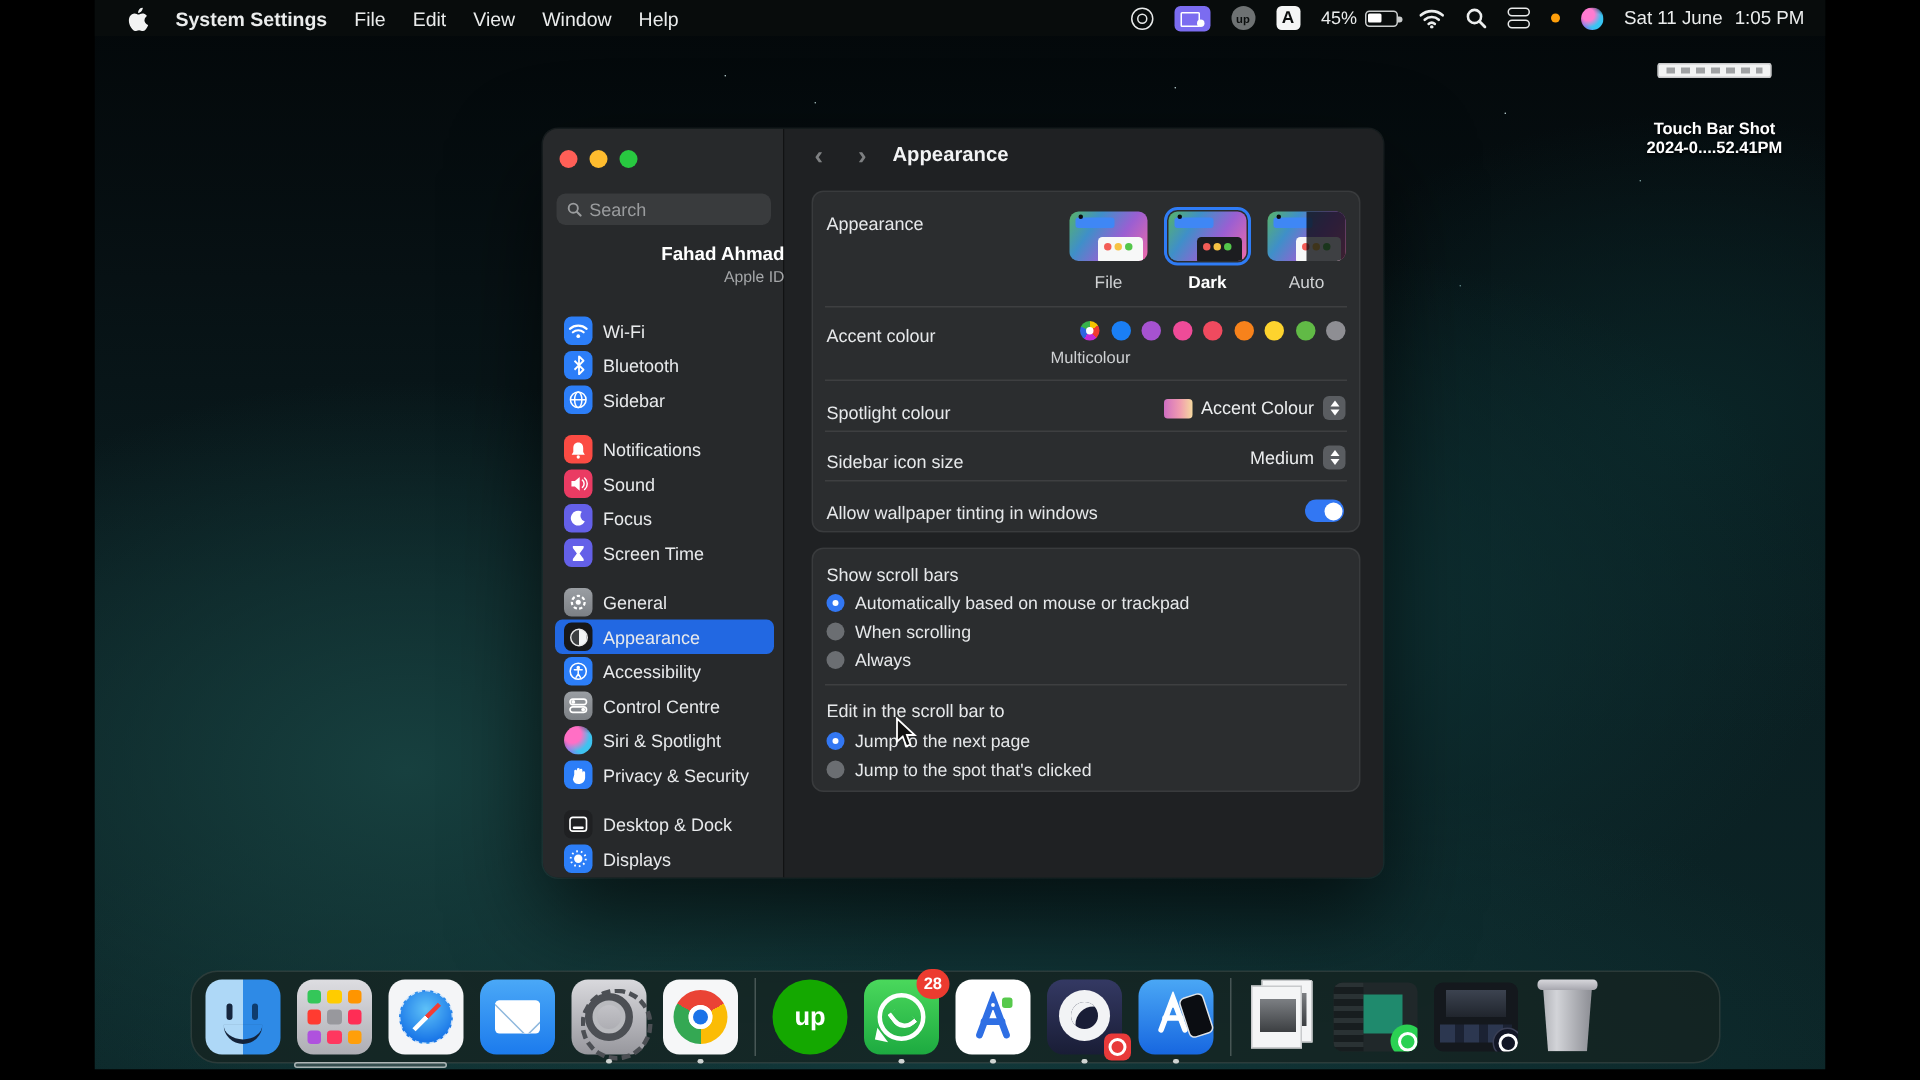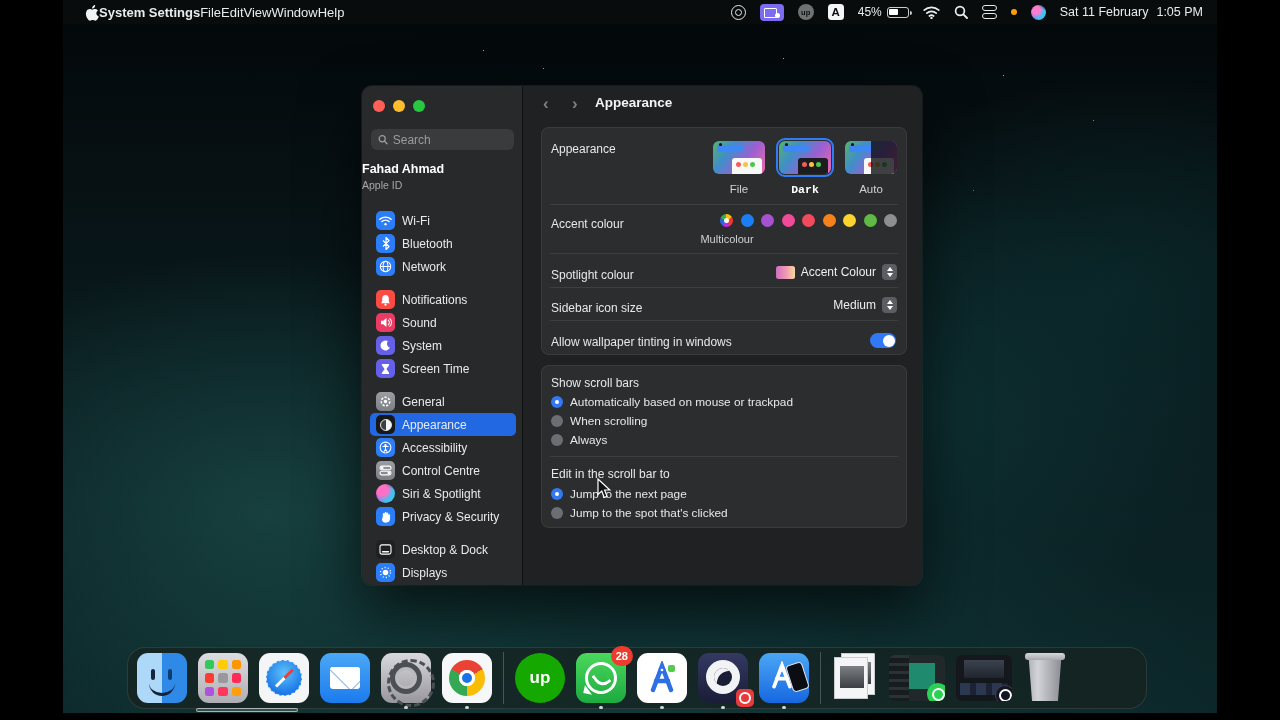--- a/index.html
+++ b/index.html
@@ -17,21 +17,21 @@
       linear-gradient(180deg, #030709 0%, #071114 26%, #0a1d20 55%, #0c2628 100%);
   }
   .stars { position:absolute; left:420px; top:50px; width:1px; height:1px; background:#cfe8e8; border-radius:50%;
     box-shadow: 60px 18px 0 #bcd8d8, 170px 40px 0 #a8c8c8, 300px 8px 0 #cfe8e8, 420px 55px 0 #9fc0c0,
       520px 25px 0 #cfe8e8, 610px 70px 0 #8fb5b5, 200px 95px 0 #7ea6a6, 380px 120px 0 #9fc0c0,
       -120px 60px 0 #8fb5b5, -40px 110px 0 #7ea6a6, 490px 140px 0 #6d9898; }
 
   
   .menubar { position:absolute; left:0; top:0; width:100%; height:24px;
     background:rgba(8,13,13,0.94); display:flex; align-items:center; color:#eaecec; font-size:13px; z-index:50; }
-  .mb-left { display:flex; align-items:center; padding-left:22px; }
+  .mb-left { display:flex; align-items:center; gap:18px; padding-left:22px; }
   .apple { width:14px; height:15px; position:relative; display:inline-block; }
   .menu-app { font-weight:bold; }
   .mb-item { cursor:default; }
   .mb-right { margin-left:auto; display:flex; align-items:center; gap:14px; padding-right:14px; }
   .mb-clock { display:flex; gap:8px; font-size:12.5px; }
   .mi { display:flex; align-items:center; }
   .obs-mi { width:15px; height:15px; border:1.6px solid #e8eaea; border-radius:50%; position:relative; }
   .obs-mi::after{ content:""; position:absolute; left:3px; top:3px; width:5px; height:5px; border:1.4px solid #e8eaea; border-radius:50%; }
   .share-mi { width:24px; height:17px; background:#7b6cf0; border-radius:4px; position:relative; }
   .share-mi::before { content:""; position:absolute; left:4px; top:4px; width:11px; height:8px; border:1.3px solid #fff; border-radius:1px; }
@@ -67,21 +67,21 @@
     background:#202224; box-shadow:0 25px 60px rgba(0,0,0,.65), 0 0 0 1px rgba(255,255,255,.08);
     overflow:hidden; z-index:20; display:flex; }
   .sidebar { width:161px; background:#27292b; border-right:1px solid rgba(0,0,0,.55); position:relative; flex:0 0 auto; }
   .lights { position:absolute; left:11px; top:14px; display:flex; gap:8px; }
   .light { width:12px; height:12px; border-radius:50%; }
   .l-red{ background:#ff5f57; } .l-yel{ background:#febc2e; } .l-grn{ background:#28c840; }
   .search-box { position:absolute; left:9px; top:43px; width:143px; height:21px; background:#393b3d;
     border-radius:6px; display:flex; align-items:center; gap:5px; padding:0 7px; color:#9a9c9e; }
   .search-box input { background:transparent; border:0; outline:0; color:#cfd1d3; font-size:12px; width:100%; }
   .search-box input::placeholder { color:#9a9c9e; }
-  .user-block { position:absolute; left:0; top:76px; width:161px; text-align:left; color:#fff; }
+  .user-block { position:absolute; left:0; top:76px; width:161px; text-align:right; color:#fff; }
   .user-name { font-size:12.5px; font-weight:bold; }
   .user-sub { font-size:10.5px; color:#a5a7a9; margin-top:3px; }
   .side-list { position:absolute; left:8px; top:123px; width:146px; }
   .srow { display:flex; align-items:center; gap:7px; height:23px; padding:0 6px; border-radius:5px;
     color:#e8eaec; font-size:12px; }
   .srow.sel { background:#2268e2; }
   .sgap { height:10px; }
   .ic { width:19px; height:19px; border-radius:5px; display:flex; align-items:center; justify-content:center; flex:0 0 auto; }
   .ic-blue{ background:#2c7ef8; } .ic-red{ background:#fb4b43; } .ic-pink{ background:#ea3b63; }
   .ic-indigo{ background:#6460e8; } .ic-gray{ background:linear-gradient(#9a9ea3,#7c8085); }
@@ -106,21 +106,21 @@
   .thumb .tb { position:absolute; left:4px; top:4px; width:26px; height:7px; background:#3f87f5; border-radius:2px; }
   .thumb .tb::before{ content:""; position:absolute; left:1.5px; top:-2px; width:3px; height:3px; background:#0c0c0e; border-radius:50%; }
   .thumb .win { position:absolute; right:3px; bottom:-2px; width:30px; height:18px; background:#f7f8f8; border-radius:3px; }
   .thumb .win i { position:absolute; top:4px; width:5px; height:5px; border-radius:50%; }
   .thumb .win i:nth-child(1){ left:4px; background:#f35d57; } .thumb .win i:nth-child(2){ left:11px; background:#f6c244; }
   .thumb .win i:nth-child(3){ left:18px; background:#53c64a; }
   .thumb.dark-t .win { background:#1c1d20; }
   .thumb.auto-t::after { content:""; position:absolute; right:0; top:0; width:50%; height:100%; background:rgba(10,12,16,.78); }
   .thumb-sel { outline:2.5px solid #2f7cf6; outline-offset:1px; }
   .thumb-label { position:absolute; font-size:11.5px; color:#cfd1d3; text-align:center; width:52px; }
-  .thumb-label.sel { color:#fff; font-weight:bold;font-family:Liberation Mono, monospace; }
+  .thumb-label.sel { color:#fff; font-weight:bold; }
 
   .acc-dots { position:absolute; display:flex; gap:7.5px; }
   .acc-dot { width:13px; height:13px; border-radius:50%; position:relative; }
   .acc-dot.multi { background:conic-gradient(#f5c400 0 16%, #f03a30 16% 38%, #c32ad8 38% 60%, #2f64e0 60% 82%, #37b24a 82% 100%); }
   .acc-dot.multi::after { content:""; position:absolute; left:4px; top:4px; width:5px; height:5px; background:#fff; border-radius:50%; }
   .acc-sel-label { position:absolute; font-size:11px; color:#cfd1d3; }
 
   .popup { position:absolute; display:flex; align-items:center; gap:6px; }
   .hl-swatch { width:19px; height:13px; border-radius:2.5px;
      background:linear-gradient(90deg,#cf6ec2 0%, #f09bb0 55%, #f6d99f 100%); }
@@ -288,26 +288,33 @@
               <line x1="9.4" y1="9.4" x2="13" y2="13" stroke="#eceeee" stroke-width="1.9" stroke-linecap="round"></line>
             </svg>
         </span>
         <span class="mi cc-mi">
             <i></i>
             <i></i>
           </span>
         <span class="mi rec-dot"></span>
         <span class="mi siri-mi"></span>
         <span class="mb-clock">
-          <span>Sat 11 February</span>
+          <span>Sat 11 June</span>
           <span>1:05 PM</span>
         </span>
       </div>
     </div>
 
+    <div class="dt-icon" style="left:1020px; top:42px; width:120px;">
+      <div class="touchbar-art"></div>
+      <div class="dt-label">
+        <div>Touch Bar Shot</div>
+        <div>2024-0....52.41PM</div>
+      </div>
+    </div>
 
     <div class="window">
 
       <div class="sidebar">
         <div class="lights">
           <span class="light l-red"></span>
           <span class="light l-yel"></span>
           <span class="light l-grn"></span>
         </div>
         <div class="search-box">
@@ -345,21 +352,21 @@
           <div class="srow">
             <span class="ic ic-blue">
                 <svg width="13" height="13" viewBox="0 0 14 14">
                   <g fill="none" stroke="#fff" stroke-width="1.1">
                     <circle cx="7" cy="7" r="5.6"></circle>
                     <ellipse cx="7" cy="7" rx="2.6" ry="5.6"></ellipse>
                     <line x1="1.4" y1="7" x2="12.6" y2="7"></line>
                   </g>
                 </svg>
               </span>
-            <span>Network</span>
+            <span>Sidebar</span>
           </div>
           <div class="sgap"></div>
           <div class="srow">
             <span class="ic ic-red">
                 <svg width="11" height="12" viewBox="0 0 12 13">
                   <path d="M6 1 C3.6 1 2.4 2.8 2.4 5 L2.4 8 L1.2 10 L10.8 10 L9.6 8 L9.6 5 C9.6 2.8 8.4 1 6 1 Z" fill="#fff"></path>
                   <circle cx="6" cy="11.6" r="1.2" fill="#fff"></circle>
                 </svg>
               </span>
             <span>Notifications</span>
@@ -372,21 +379,21 @@
                 </svg>
               </span>
             <span>Sound</span>
           </div>
           <div class="srow">
             <span class="ic ic-indigo">
                 <svg width="11" height="11" viewBox="0 0 12 12">
                   <path d="M8.6 1.2 A5.4 5.4 0 1 0 10.8 8.4 A4.6 4.6 0 0 1 8.6 1.2 Z" fill="#fff"></path>
                 </svg>
               </span>
-            <span>System</span>
+            <span>Focus</span>
           </div>
           <div class="srow">
             <span class="ic ic-indigo">
                 <svg width="9" height="12" viewBox="0 0 10 13">
                   <path d="M1 1 L9 1 L9 2.4 L6 6.5 L9 10.6 L9 12 L1 12 L1 10.6 L4 6.5 L1 2.4 Z" fill="#fff"></path>
                 </svg>
               </span>
             <span>Screen Time</span>
           </div>
           <div class="sgap"></div>

